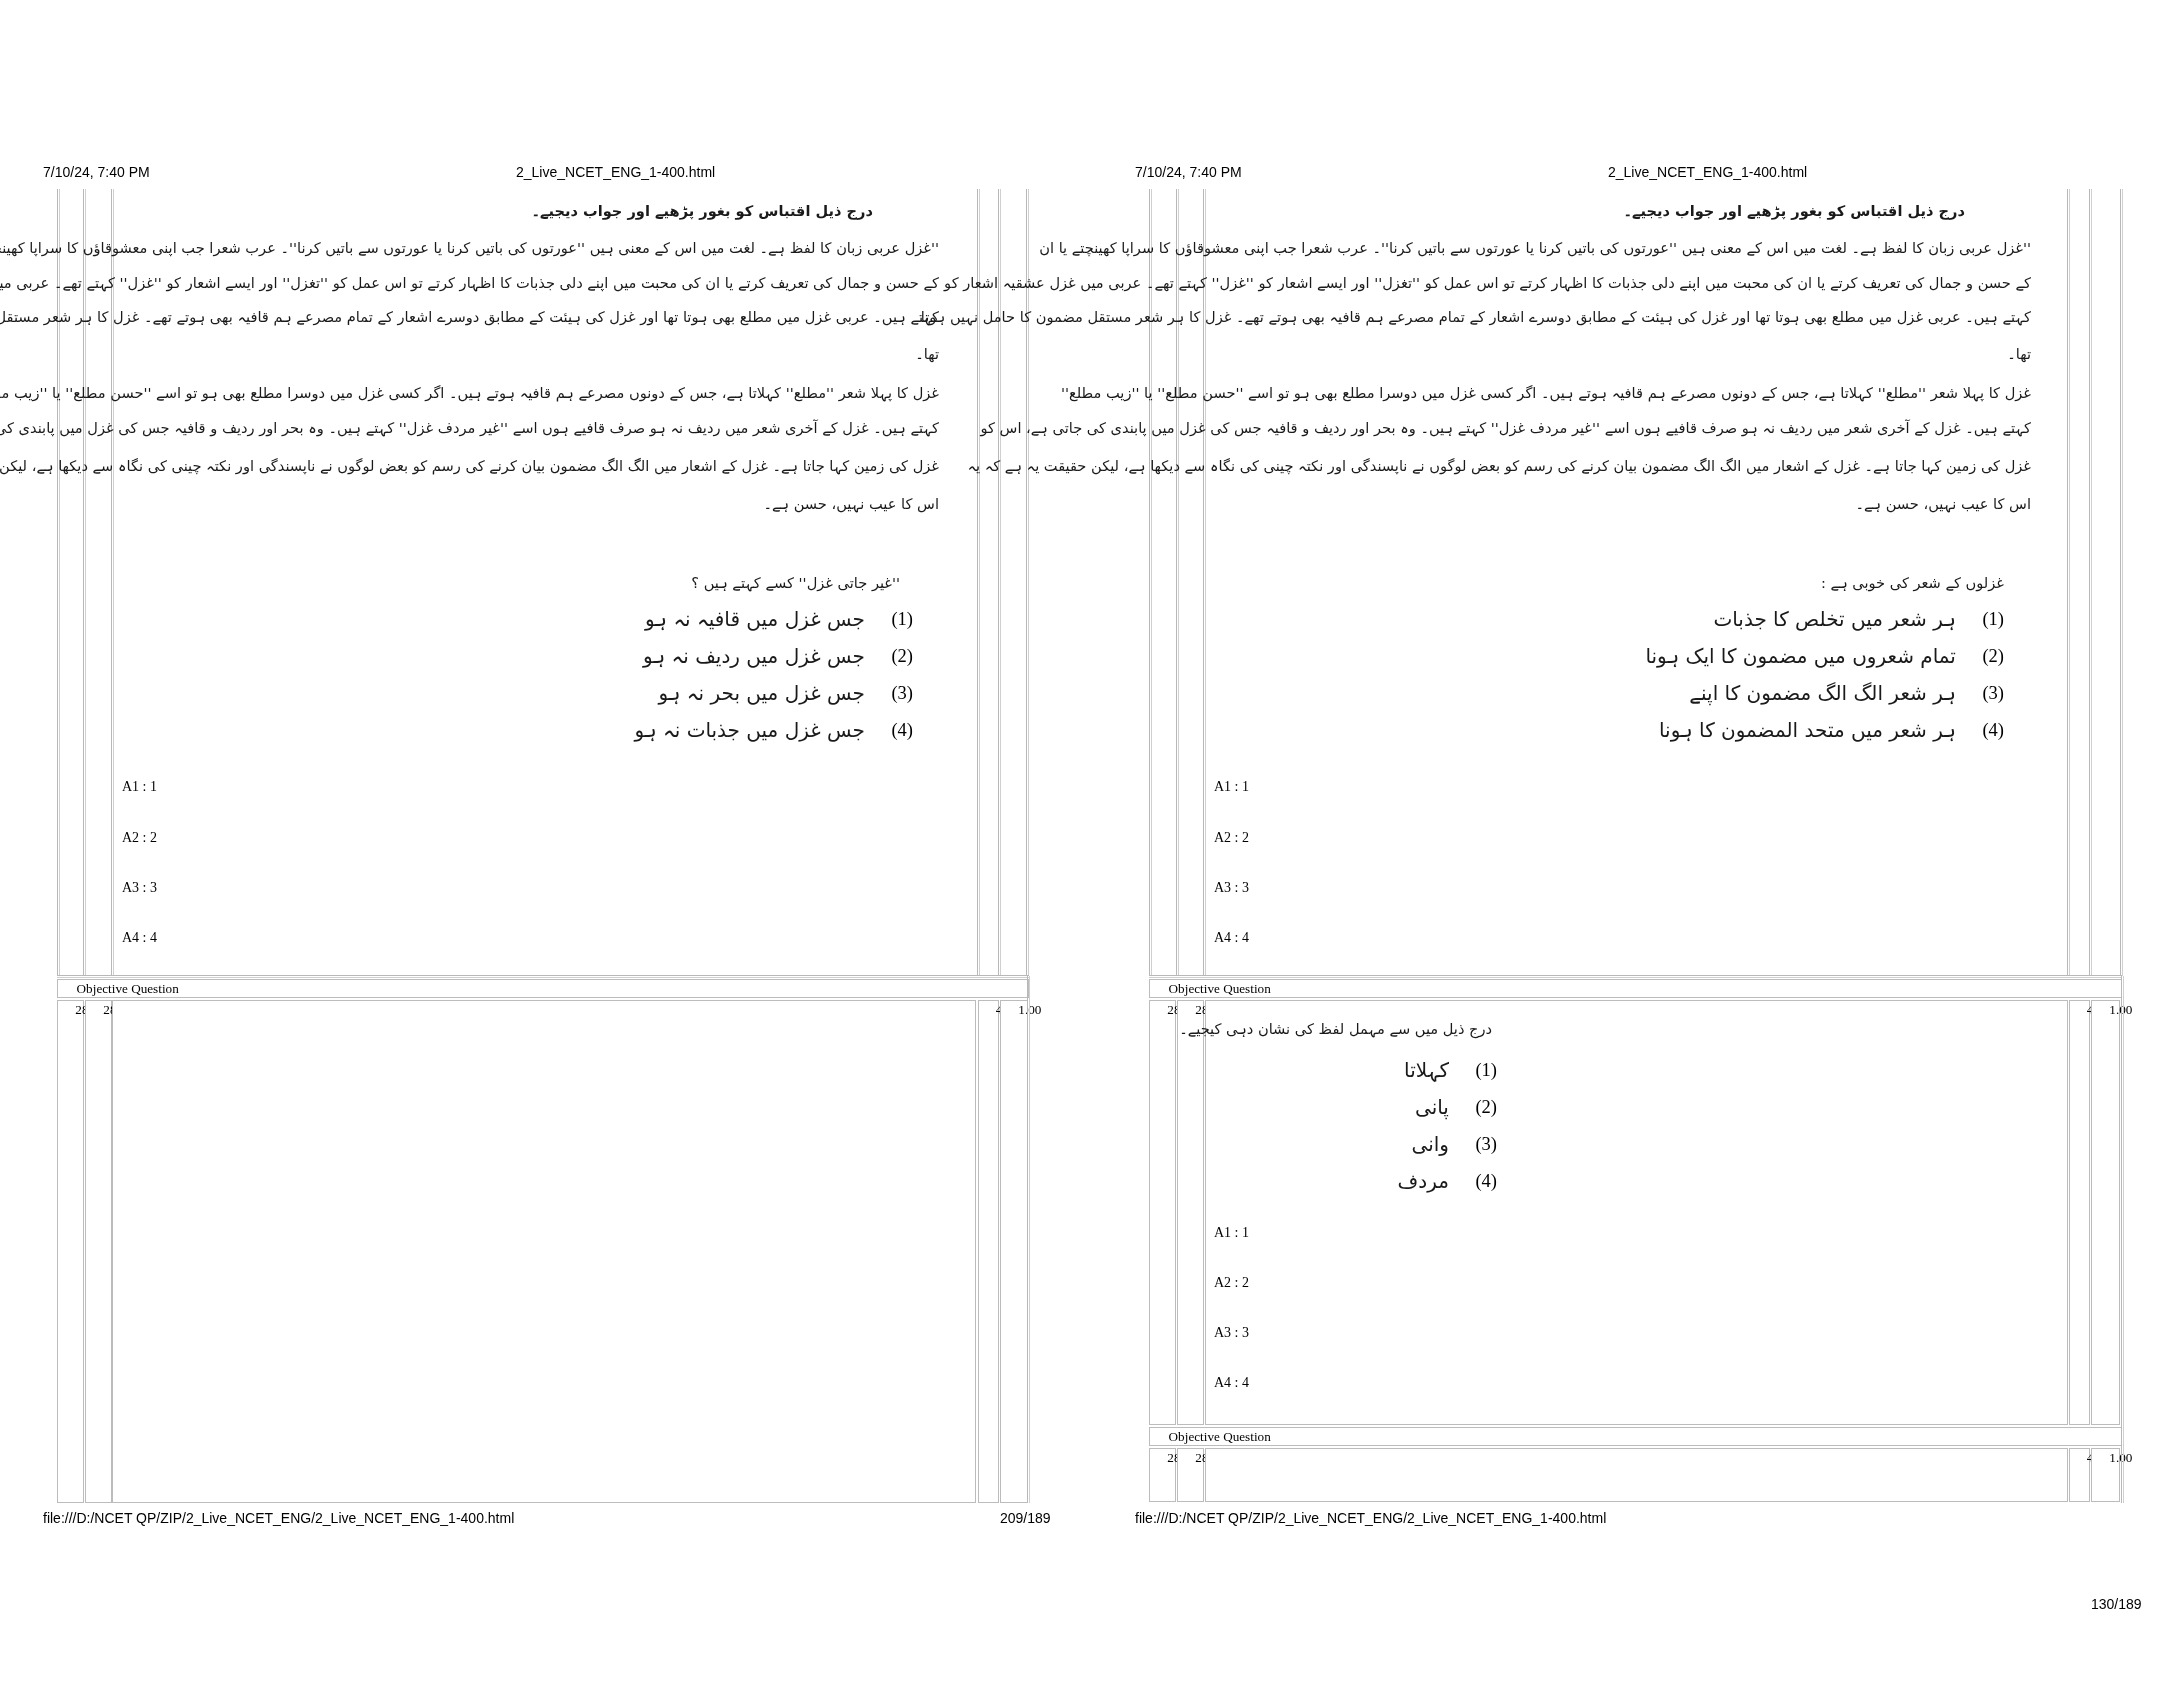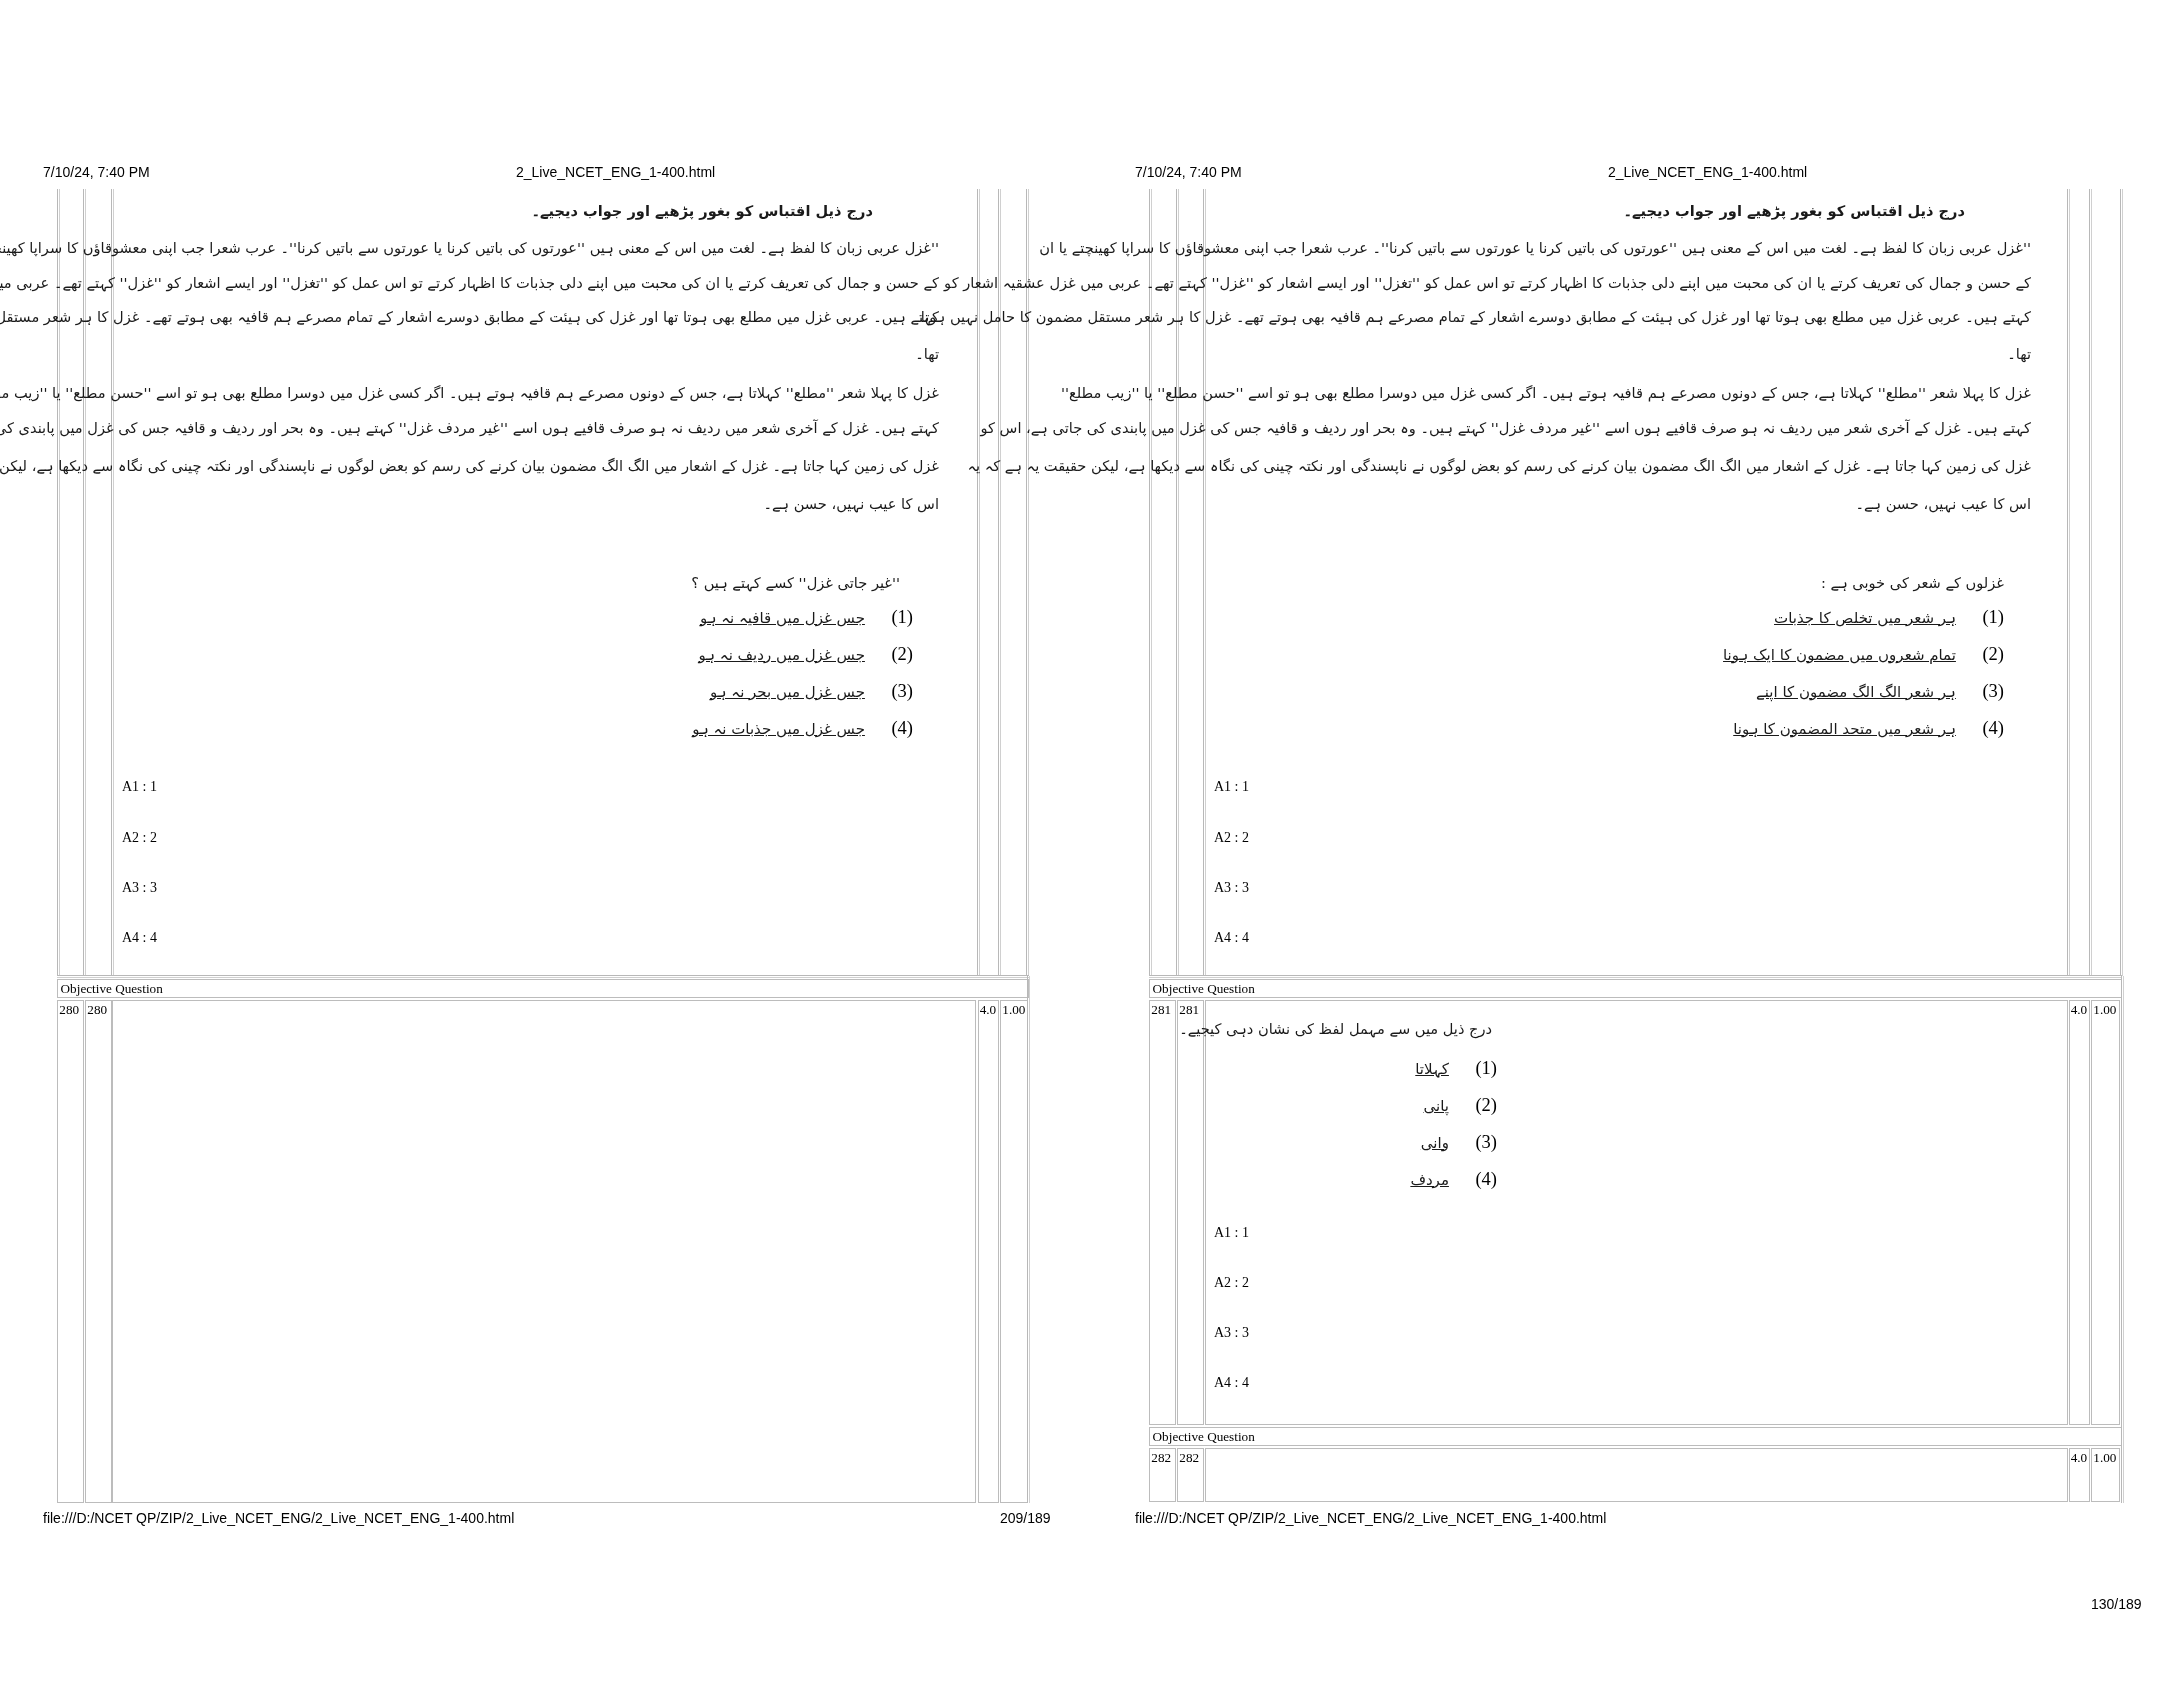--- a/index.html
+++ b/index.html
@@ -3,27 +3,27 @@
 <meta charset="utf-8">
 <style>
   html, body { margin:0; padding:0; background:#ffffff; }
   body { width:2183px; height:1687px; position:relative; overflow:hidden;
          font-family:"Liberation Serif", serif; color:#000; }
   .abs { position:absolute; }
   .hdr { font-family:"Liberation Sans", sans-serif; font-size:14px; color:#000; }
   .vline { position:absolute; width:2.6px; border-left:1.3px solid #b8b8b8; border-right:0.7px solid #d0d0d0; box-sizing:border-box; }
   .hline { position:absolute; height:2.6px; border-top:1.3px solid #b8b8b8; border-bottom:0.7px solid #d0d0d0; box-sizing:border-box; }
   .cellbox { position:absolute; border:1.3px solid #bcbcbc; box-sizing:border-box; background:#fff; }
-  .small { font-size:13.2px; font-family:"Liberation Serif", serif; }
+  .small { font-size:13.2px; font-family:"Liberation Serif", serif;margin-left:16px; }
   .ans { font-size:14px; font-family:"Liberation Serif", serif; }
   .urdu { direction:rtl; text-align:right; font-family:"DejaVu Sans", sans-serif; font-size:14.6px; color:#1a1a1a; white-space:nowrap; }
   .urdu-head { font-weight:bold; }
   .opt-num { font-family:"Liberation Serif", serif; font-size:18.5px; }
   .opt-row { position:absolute; display:flex; flex-direction:row-reverse; align-items:center; gap:26.5px; }
-  .opt-row .urdu { font-size:15px;text-decoration:underline; }
+  .opt-row .urdu { font-size:20px; }
 </style>
 </head>
 <body>
 
 <div>
   <div class="abs hdr" style="left:43px; top:164px;">7/10/24, 7:40 PM</div>
   <div class="abs hdr" style="left:516px; top:164px;">2_Live_NCET_ENG_1-400.html</div>
 
   <div class="vline" style="left:57px; top:189px; height:787px;"></div>
   <div class="vline" style="left:83px; top:189px; height:787px;"></div>

